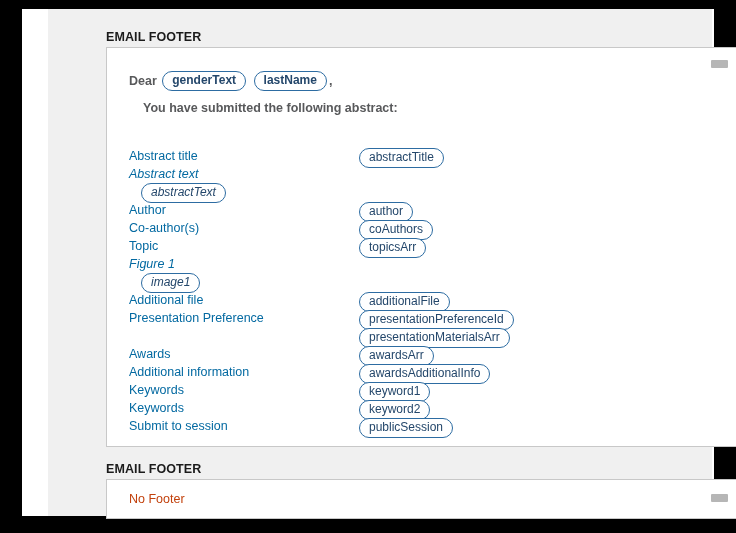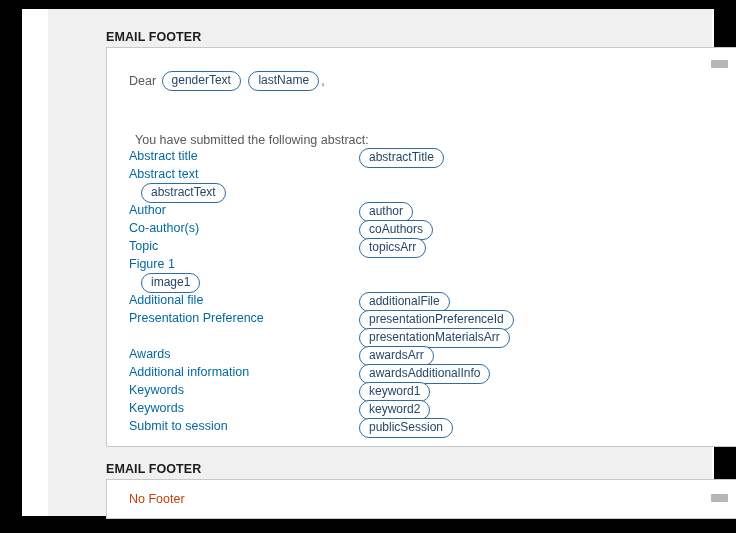--- a/index.html
+++ b/index.html
@@ -87,23 +87,24 @@
   #minimize-content { right: 13px; top: 12px; }
   #minimize-footer  { right: 13px; top: 14px; }
 
   
   .body-text {
     position: absolute;
     font-family: "Liberation Sans", sans-serif;
     font-size: 12.5px;
     color: #58595b;
     white-space: nowrap;
+    font-weight: bold;
   }
   #salutation { left: 22px; top: 24px; }
-  #intro-line { left: 28px; top: 53px; margin-top: 32px; }
+  #intro-line { left: 36px; top: 53px; }
 
   
   .pill {
     display: inline-block;
     border: 1px solid #2d6ca2;
     border-radius: 11px;
     background: #ffffff;
     color: #24476b;
     font-family: "Liberation Sans", sans-serif;
     font-size: 12px;
@@ -133,21 +134,21 @@
     font-size: 12.5px;
     color: #0369a1;
     white-space: nowrap;
   }
   .field-value {
     position: absolute;
     left: 230px;
     top: 0px;
   }
   
-  .field-row.stacked { height: 36px; }
+  .field-row.stacked { height: 36px; font-style: italic; }
   .field-row.stacked .field-value {
     left: 0px;
     top: 17px;
     padding-left: 12px;
   }
 
   
   #footer-text {
     position: absolute;
     left: 22px;

